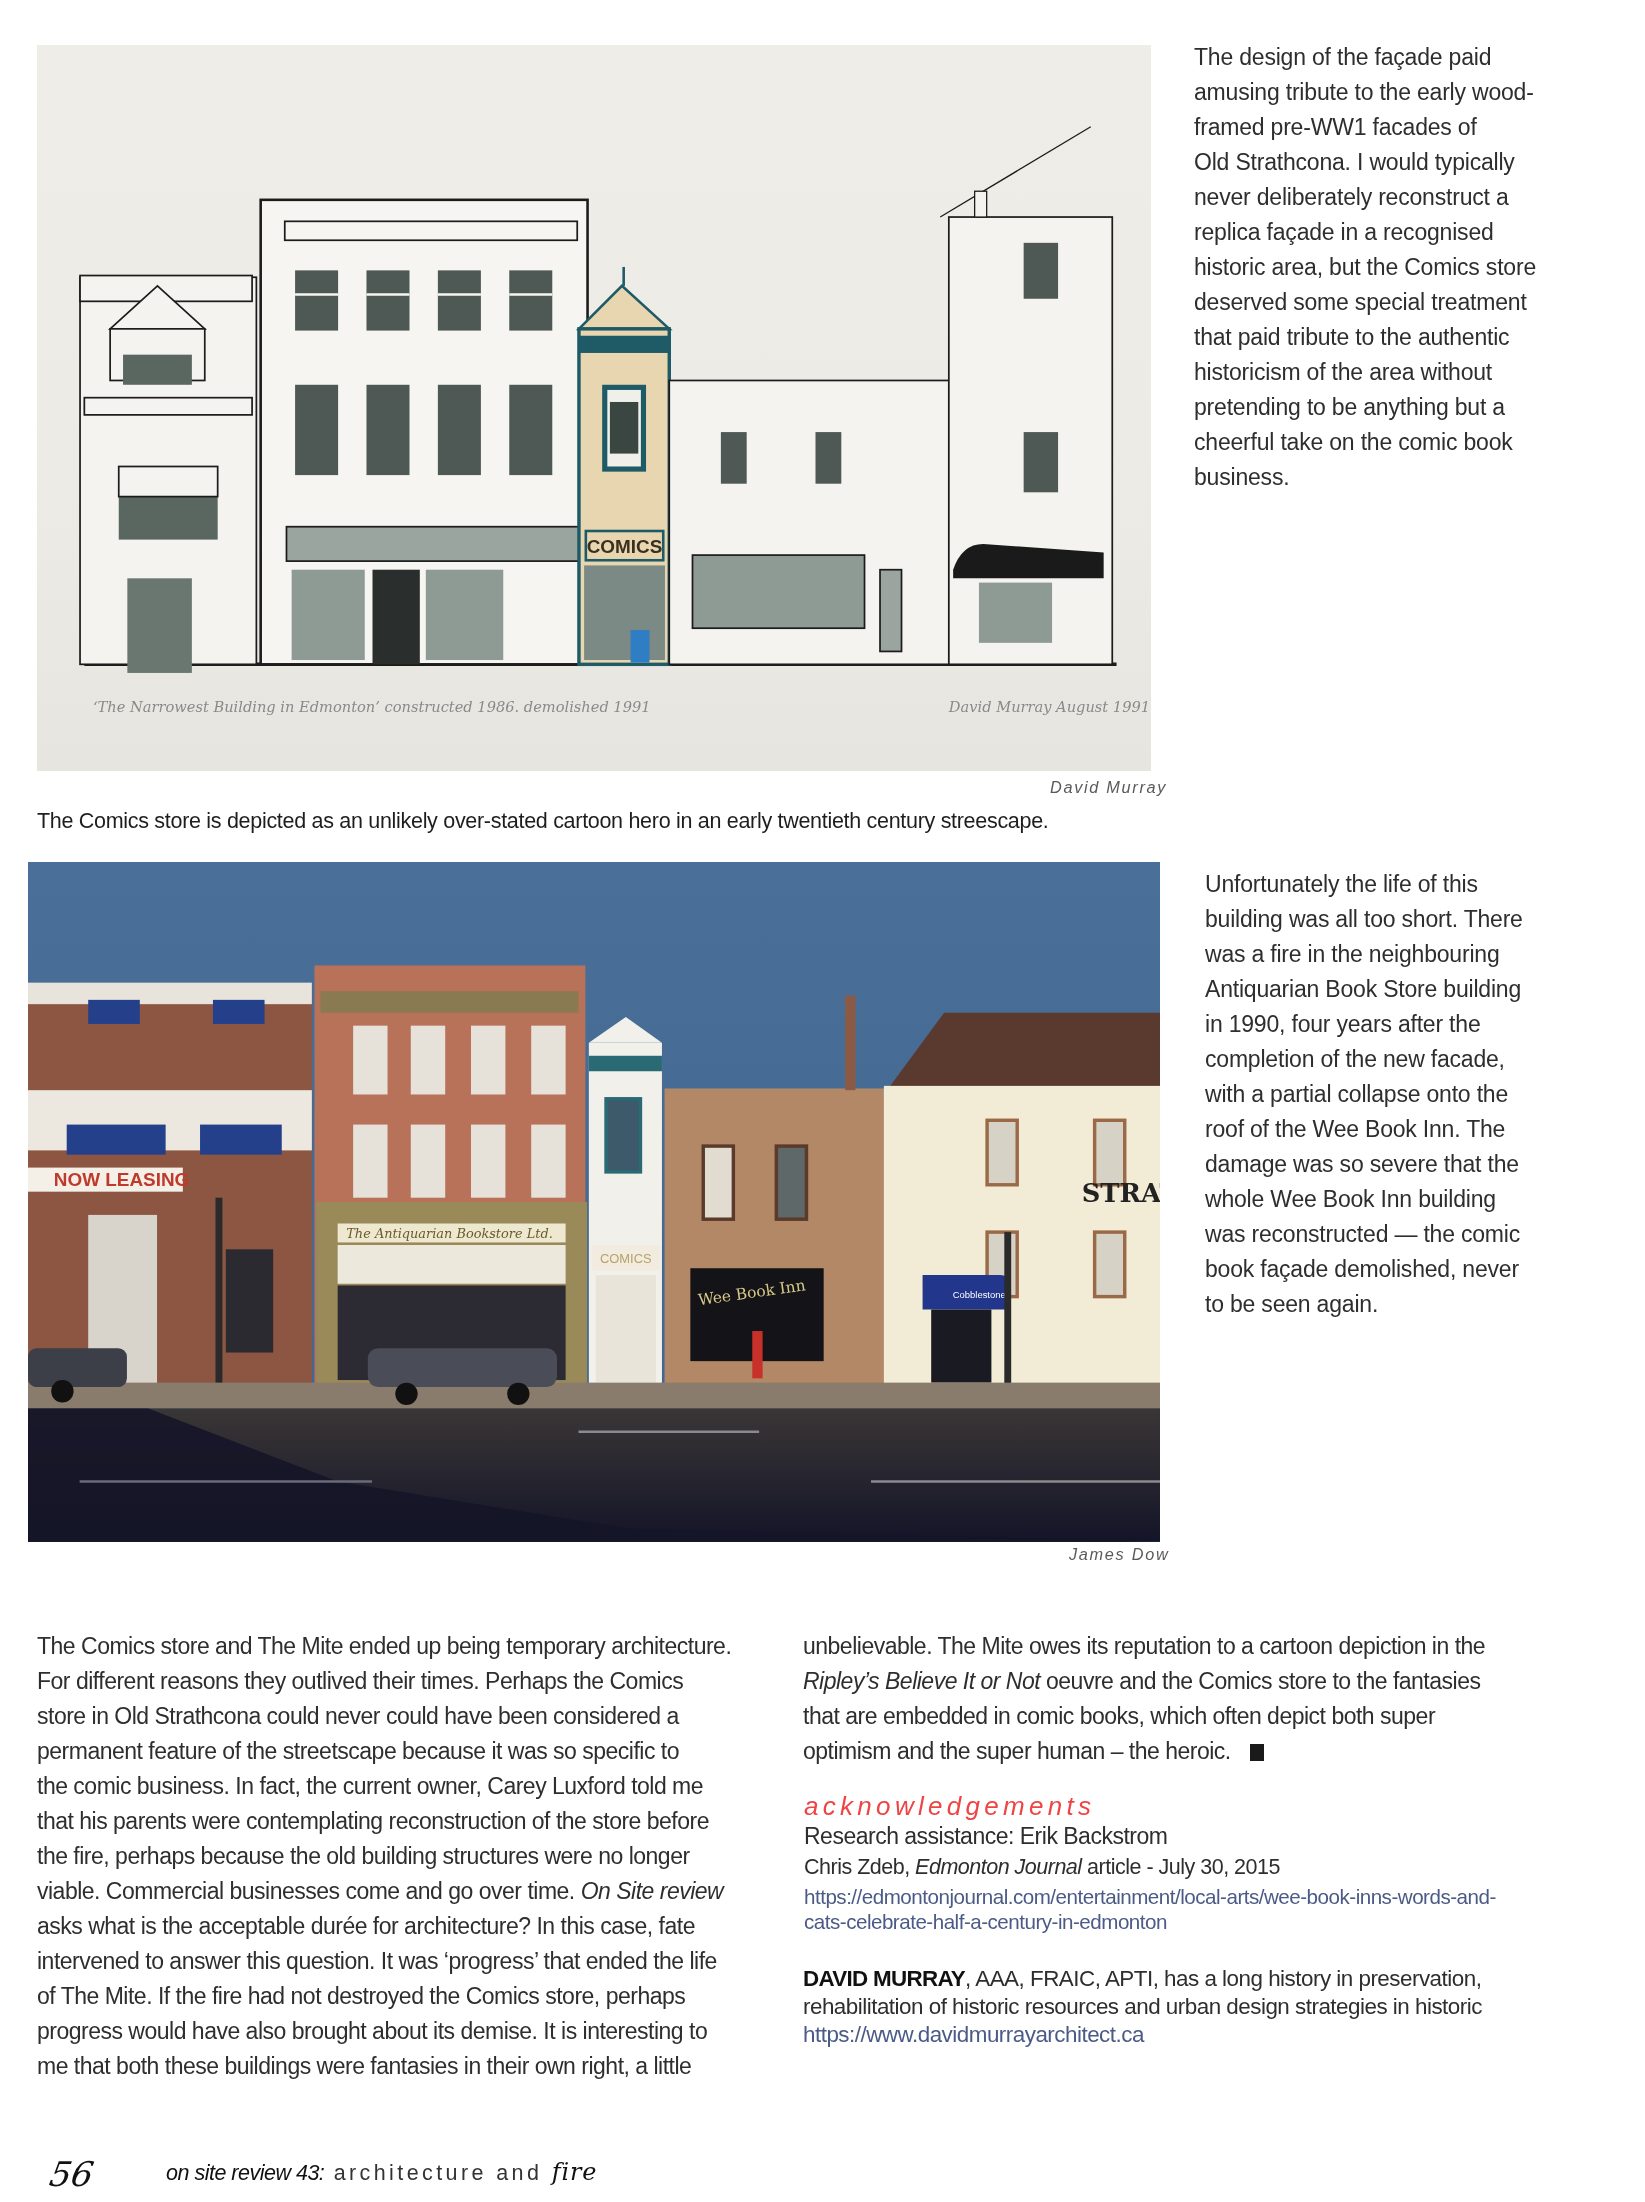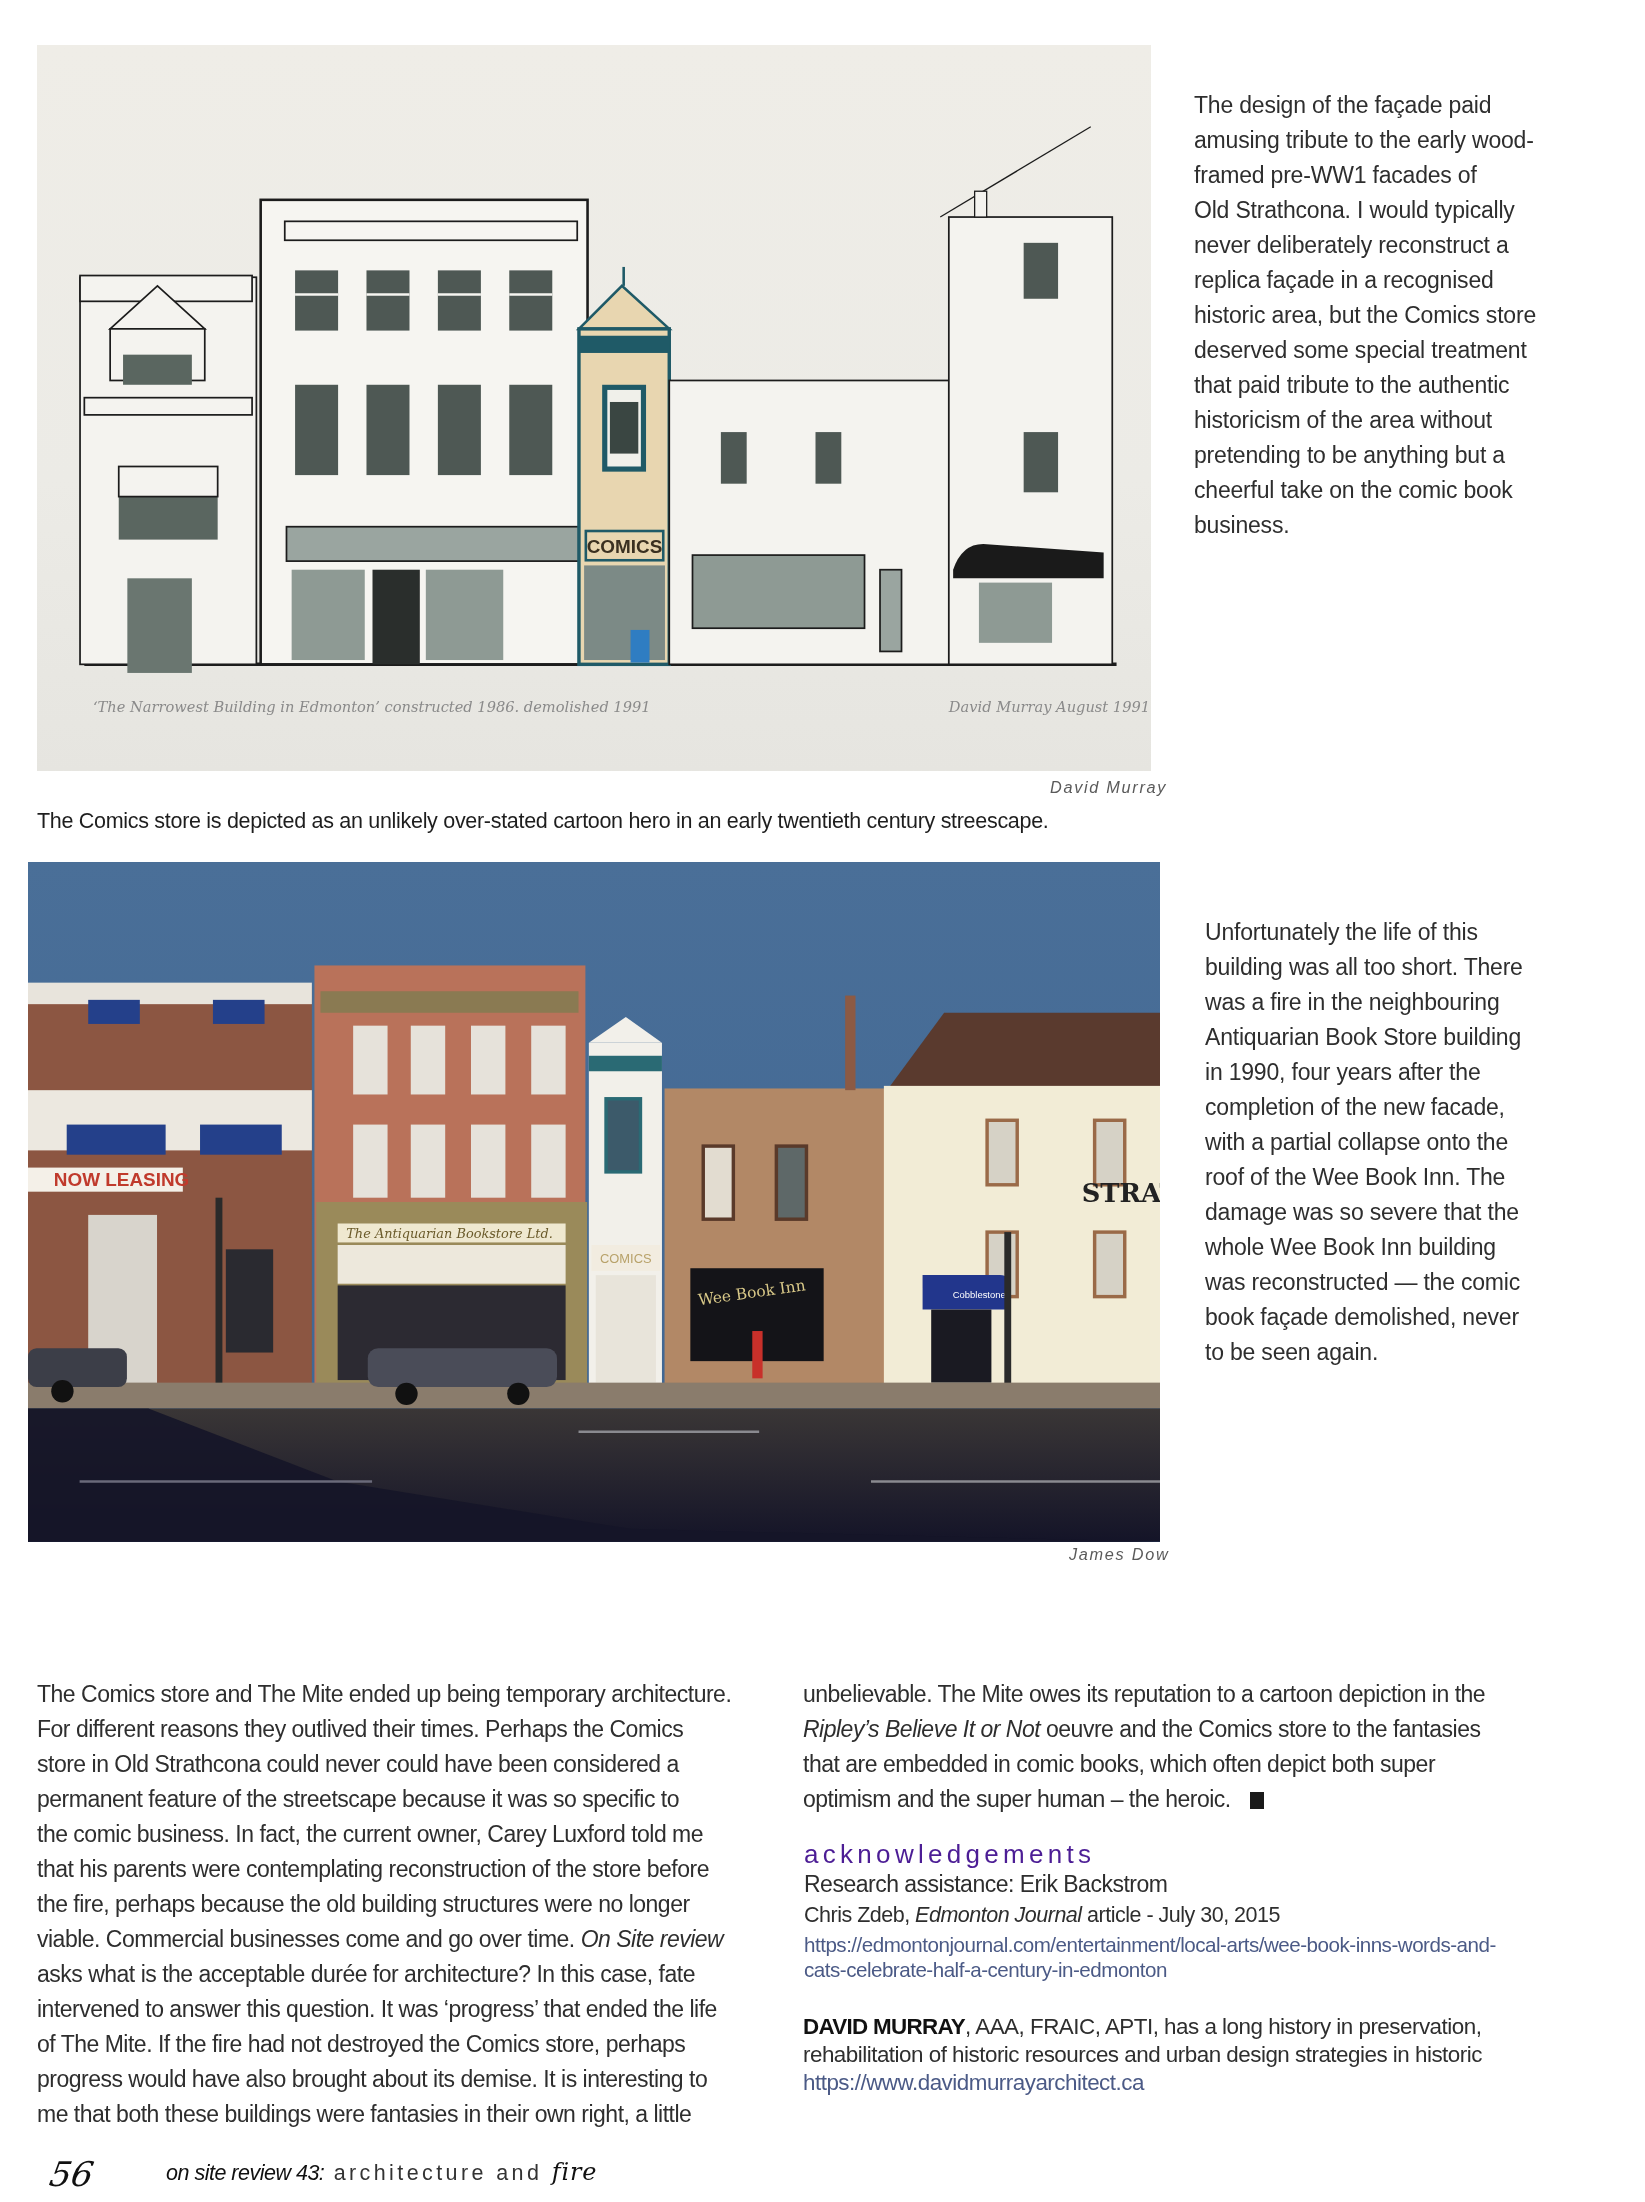--- a/index.html
+++ b/index.html
@@ -1,19 +1,19 @@
 <!DOCTYPE html>
 <html style="font-size:13.8px"><head>
 <meta charset="utf-8">
 <style>
   * { margin: 0; padding: 0; box-sizing: border-box; }
   html, body { width: 1645px; height: 2203px; background: #ffffff; overflow: hidden; }
   body { position: relative; font-family: "Liberation Sans", "DejaVu Sans", sans-serif; color: #2b2b2b; }
 
-  .text-block { position: absolute; font-size: 23px; line-height: 35px; color: #2e2e2e; letter-spacing: -0.2px; margin-top: 48px; }
+  .text-block { position: absolute; font-size: 23px; line-height: 35px; color: #2e2e2e; letter-spacing: -0.2px; }
   .text-block p { margin: 0; }
   .condensed { font-size: 23px; line-height: 35px; letter-spacing: -0.5px; }
   em { font-style: italic; }
   a.link { color: #4b5a86; text-decoration: none; }
 
   
   .drawing {
     position: absolute; left: 37px; top: 45px; width: 1114px; height: 726px;
     background: linear-gradient(180deg, #efede7 0%, #ecebe6 60%, #e6e5e0 100%);
     overflow: hidden;
@@ -23,21 +23,21 @@
   .caption { position: absolute; left: 37px; top: 809px; font-size: 21.5px; color: #1e1e1e; letter-spacing: -0.3px; }
 
   
   .photo {
     position: absolute; left: 28px; top: 862px; width: 1132px; height: 680px;
     overflow: hidden; background: #456a94;
   }
   .photo svg { position: absolute; left: 0; top: 0; }
 
   .end-mark { display: inline-block; width: 14.6px; height: 16.3px; background: #1a1a1a; margin-left: 19px; vertical-align: -1.7px; }
-  .ack-title { font-size: 26px; letter-spacing: 4.3px; color: #4c1d95; line-height: 31px; }
+  .ack-title { font-size: 26px; letter-spacing: 4.3px; color: #ef4444; line-height: 31px; font-style: italic; }
   .bio-name { font-weight: bold; color: #111; letter-spacing: -0.7px; }
   .page-num { position: absolute; left: 50px; top: 2154px; font-family: "DejaVu Serif", serif; font-style: italic; font-size: 34px; color: #111; transform: skewX(-10deg); }
   .footer-title { position: absolute; left: 166px; top: 2158px; font-size: 21.5px; color: #111; }
   .footer-title .mag { font-style: italic; letter-spacing: -0.5px; }
   .footer-title .theme { letter-spacing: 3.4px; font-weight: normal; color: #333; }
   .footer-title .script { font-family: "DejaVu Serif", serif; font-style: italic; font-size: 24px; letter-spacing: 0.9px; }
 </style>
 </head>
 <body>
 

